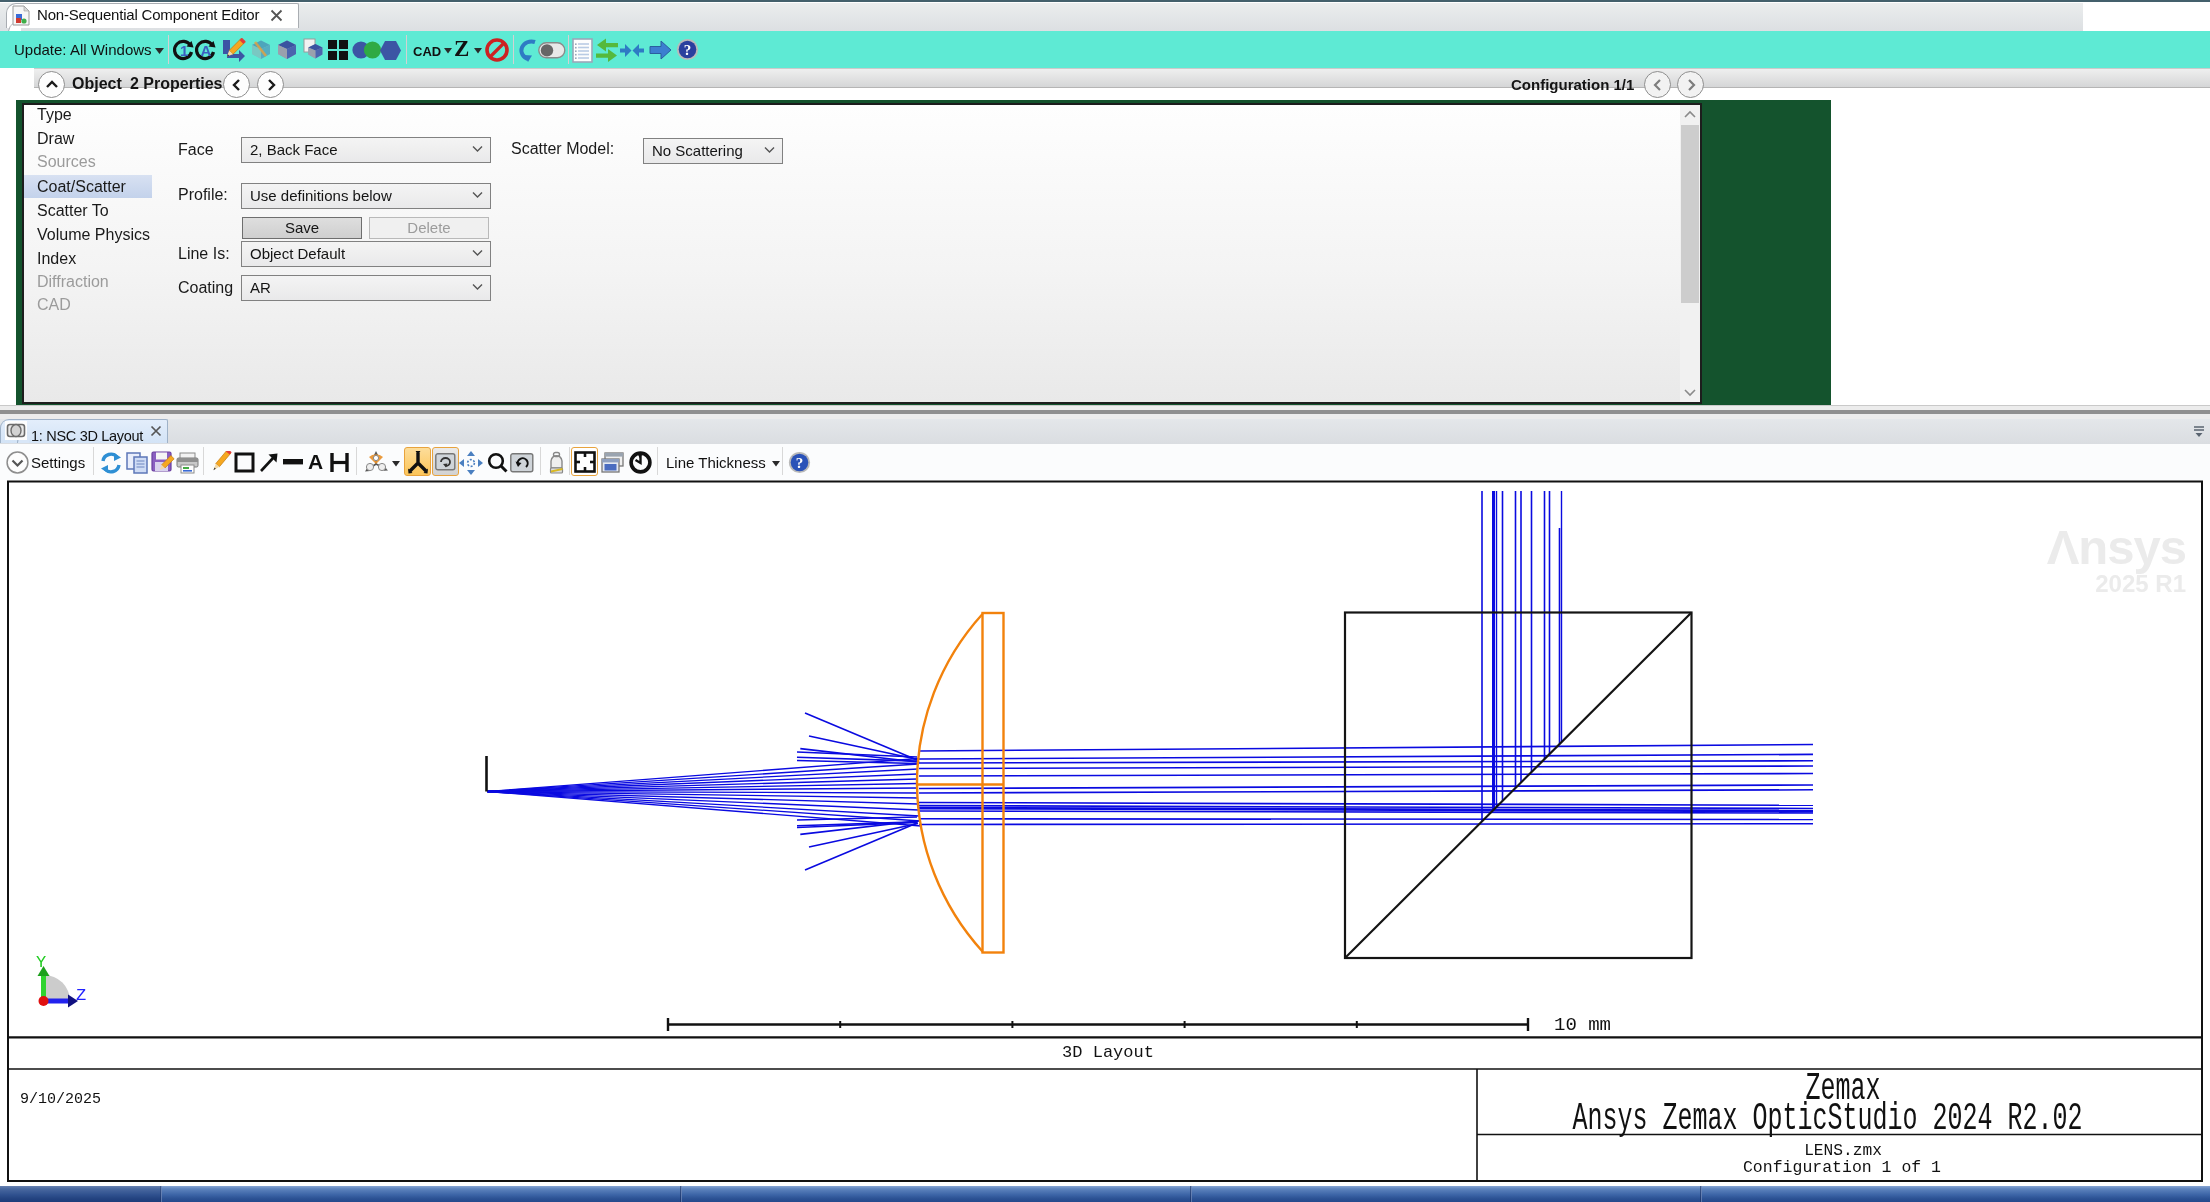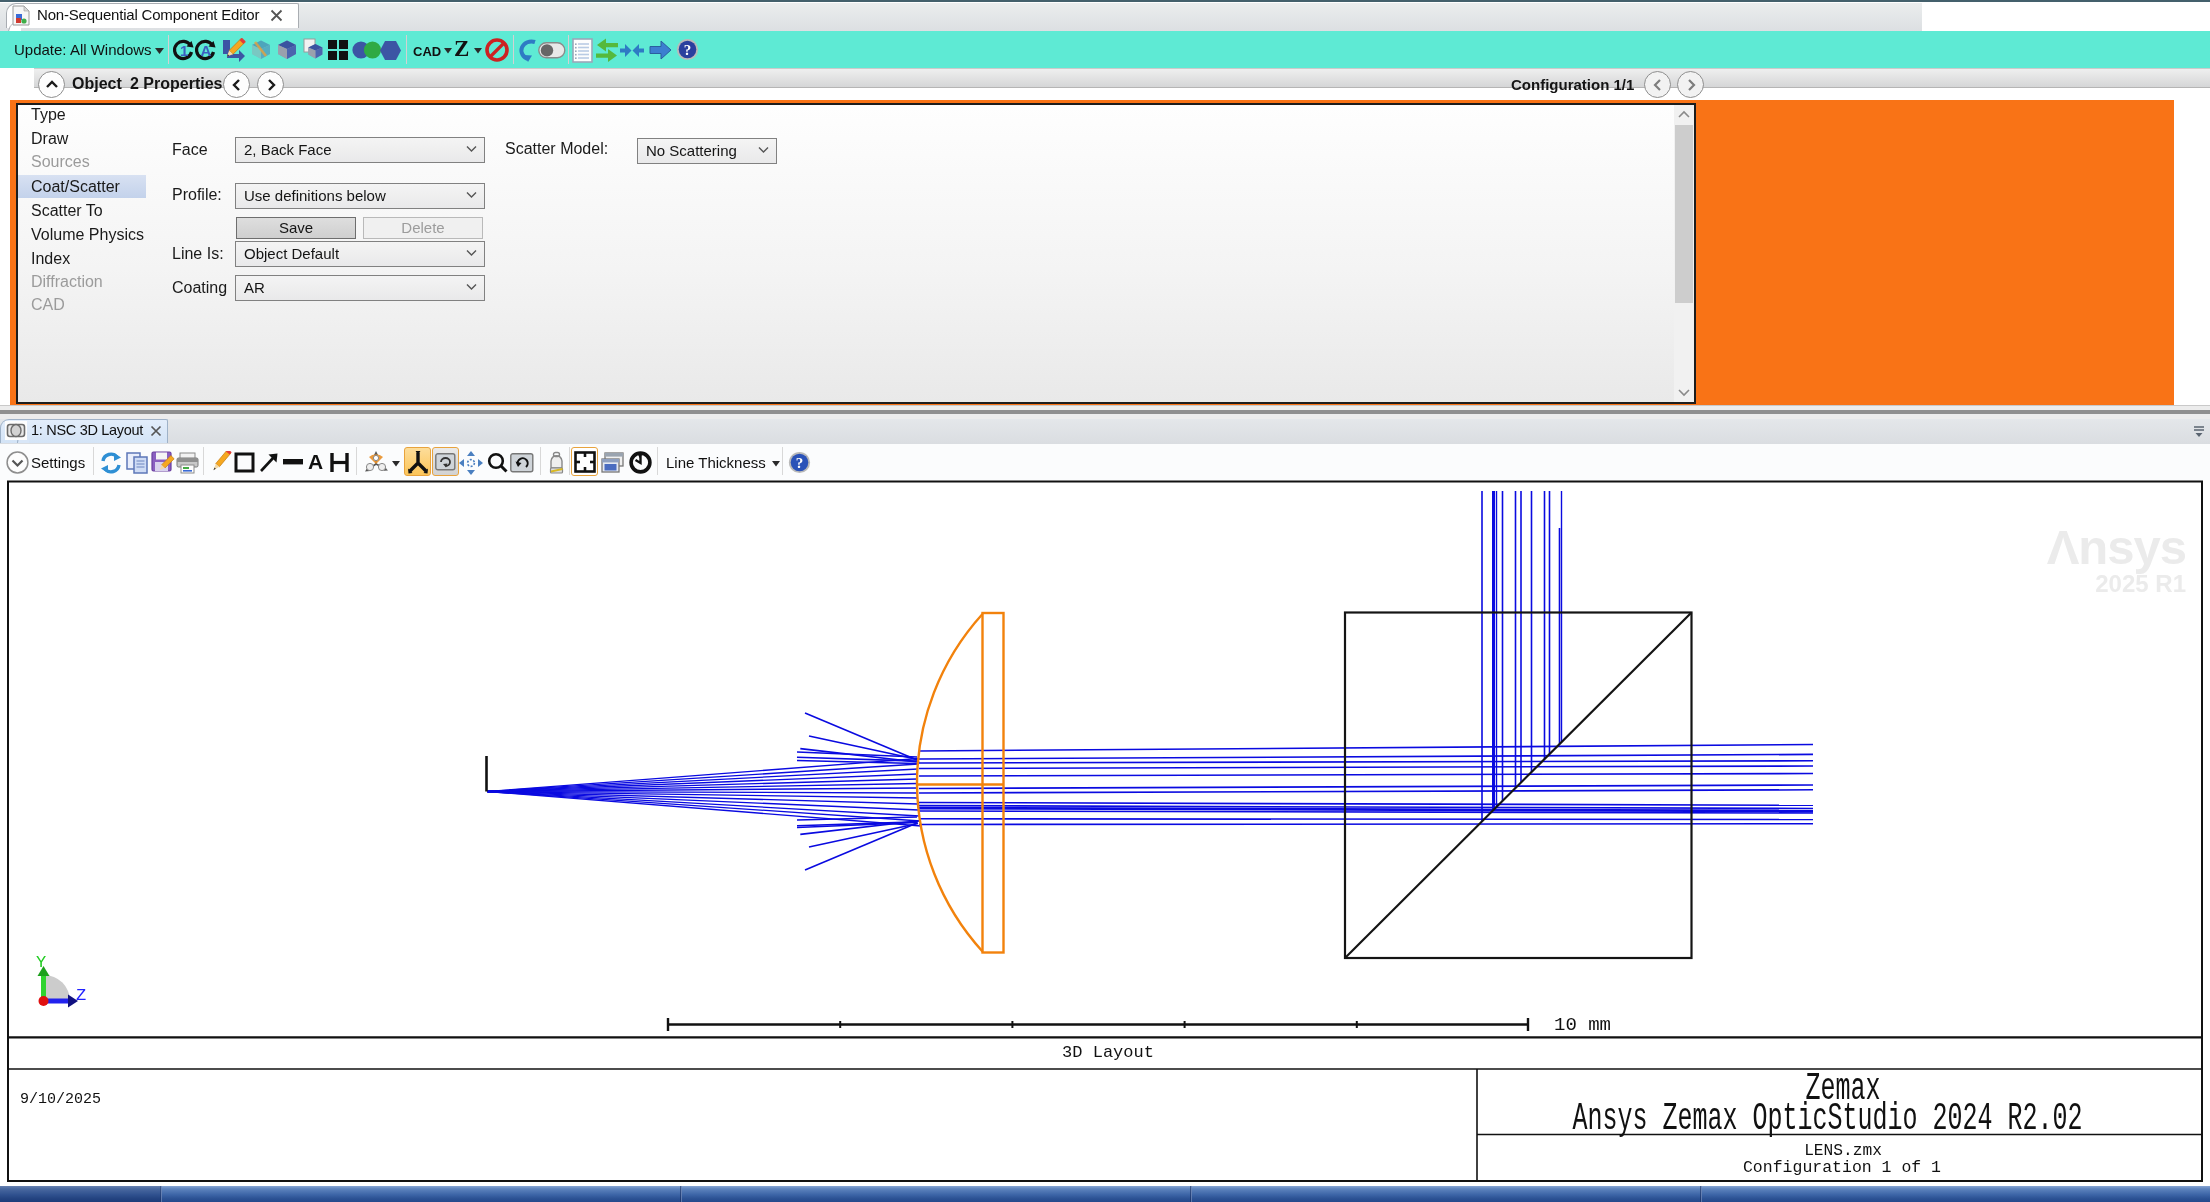--- a/index.html
+++ b/index.html
@@ -3,41 +3,41 @@
 <meta charset="utf-8">
 <style>
 * { margin:0; padding:0; box-sizing:border-box; }
 html,body { width:2210px; height:1202px; overflow:hidden; background:#fff;
   font-family:"Liberation Sans", sans-serif; }
 .abs { position:absolute; }
 #page { position:relative; width:2210px; height:1202px; }
 
 
 #topstrip { left:0; top:0; width:2210px; height:2px; background:#44606c; }
-#tabbar1 { left:0; top:3px; width:1922px; height:28px; background:linear-gradient(#ebedee,#dcdfe2);padding-left:6px; }
+#tabbar1 { left:0; top:3px; width:2083px; height:28px; background:linear-gradient(#ebedee,#dcdfe2);padding-left:6px; }
 #tab1 { left:20px; top:6px; width:293px; height:25px; background:#fff;
   border:1px solid #a9adb2; border-bottom:none; border-top-left-radius:10px; border-top-right-radius:2px; }
 #tab1curve { left:8px; top:18px; width:13px; height:13px; background:#fff; border-left:1px solid #a9adb2;
   border-top-left-radius:12px; }
 #tab1 .ttext { position:absolute; left:37px; top:3px; font-size:15px; letter-spacing:-0.2px; color:#101010; white-space:nowrap; }
 #toolbar1 { left:0; top:31px; width:2210px; height:37px; background:#5eead4; }
 #toolbar1 .txt { position:absolute; top:10px; font-size:15px; color:#111; }
 .vsep1 { position:absolute; top:4px; width:1px; height:29px; background:#d2d2d2; }
 .vsep2 { position:absolute; top:3px; width:1px; height:28px; background:#d8d8d8; }
 
 
 #objbar { left:0; top:68px; width:2210px; height:20px; background:linear-gradient(#efefef,#d5d6d7);
   border-top:1px solid #cbcbcb; border-bottom:1px solid #b5b5b5;margin-left:34px; }
 .cbtn { position:absolute; width:27px; height:27px; border-radius:50%; background:#fdfdfd;
   border:1px solid #8e8e8e; color:#1a1a1a; text-align:center; }
 .cbtn svg { position:absolute; left:5px; top:5px; }
 #objbar .btext { position:absolute; top:6px; font-size:16px; font-weight:700; color:#141414; }
 
 
-#content1 { left:10px; top:100px; width:2164px; height:305px; background:#f97316; }
+#content1 { left:16px; top:100px; width:1815px; height:305px; background:#14532d; }
 #panel1 { position:absolute; left:6px; top:3px; width:1680px; height:301px;
   background:linear-gradient(#fefefe, #f4f4f4 55%, #e9e9e9); border:2px solid #1d1d1d; }
 .sideitem { position:absolute; left:13px; width:115px; height:23px; font-size:16px; color:#1a1a1a; }
 .sideitem.dis { color:#9b9b9b; }
 #sidehl { position:absolute; left:0px; top:71px; width:128px; height:23px;
   background:linear-gradient(#d8e1f2,#c3d2eb); }
 .flabel { position:absolute; font-size:16px; color:#1a1a1a; }
 .combo { position:absolute; height:26px; background:linear-gradient(#f4f4f4,#e9e9ea);
   border:1px solid #818181; font-size:15px; color:#141414; padding:3px 0 0 8px; }
 .combo .chev { position:absolute; right:7px; top:7px; }
@@ -47,21 +47,21 @@
 fieldset#scatgrp legend { margin-left:5px; padding:0 6px; font-size:16px; color:#1a1a1a; }
 #vscroll { position:absolute; right:0px; top:0px; width:20px; height:297px; background:#f1f1f1; }
 #vthumb { position:absolute; left:1px; top:20px; width:18px; height:178px; background:#cdcdcd; }
 
 
 #splitter { left:0; top:405px; width:2210px; height:14px; background:#ececec; border-top:1px solid #c9c9c9;}
 #splitbar { left:0; top:410px; width:2210px; height:4px; background:#8f8f8f; }
 #tabbar2 { left:0; top:419px; width:2210px; height:25px; background:linear-gradient(#e4e7ea,#dadde1); }
 #tab2 { left:28px; top:1px; width:168px; height:24px; background:linear-gradient(#e3eefb,#d3e3f6);
   border:1px solid #9fb2c8; border-bottom:none; border-top-left-radius:9px; border-top-right-radius:2px; }
-#tab2 .ttext { position:absolute; left:31px; top:3px; font-size:14.5px; letter-spacing:-0.3px; color:#101010; white-space:nowrap; }
+#tab2 .ttext { position:absolute; left:31px; top:9px; font-size:14.5px; letter-spacing:-0.3px; color:#101010; white-space:nowrap; }
 #tab2curve { left:17px; top:13px; width:12px; height:11px; background:#d8e6f7; border-left:1px solid #9fb2c8;
   border-top-left-radius:11px; }
 #toolbar2 { left:0; top:444px; width:2210px; height:36px; background:#fbfcfd; }
 #toolbar2 .txt { position:absolute; top:10px; font-size:15px; color:#111; }
 .orangebtn { position:absolute; top:3px; width:27px; height:29px; border:1px solid #e8a33d; border-radius:3px;
   background:linear-gradient(#fddd9a,#fcc559); }
 
 
 #taskbar { left:0; top:1186px; width:2210px; height:16px;
   background:linear-gradient(#87a5d3 0%, #5d83bd 18%, #3c64a6 55%, #2b5193 80%, #24498c 100%); }

